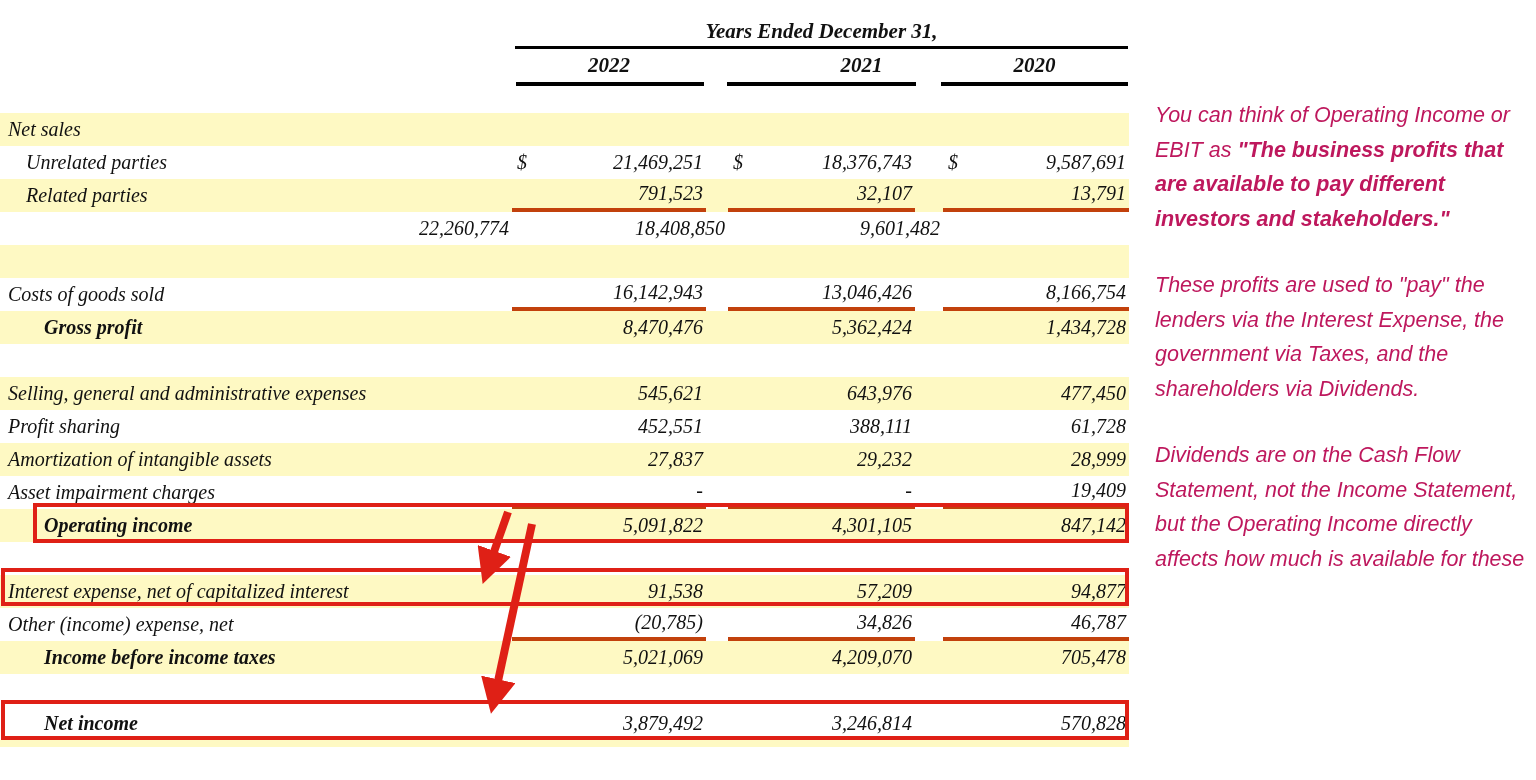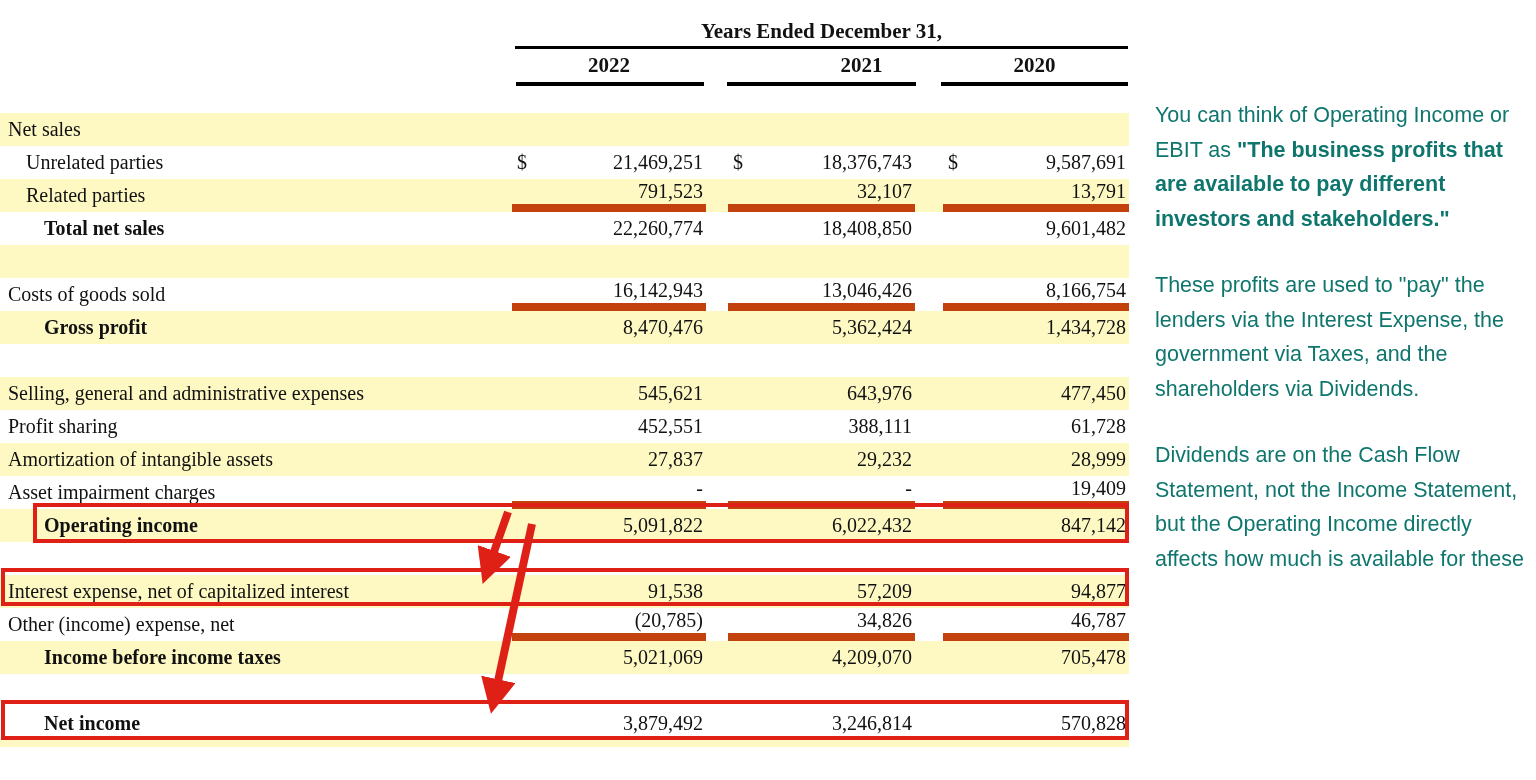--- a/index.html
+++ b/index.html
@@ -1,18 +1,18 @@
 <!DOCTYPE html>
 <html><head>
 <meta charset="utf-8">
 <style>
   html,body { margin:0; padding:0; background:#fff; }
   #canvas {
     position:relative; width:1536px; height:780px; background:#ffffff;
-    overflow:hidden; font-family:"Liberation Serif", serif; color:#111;
+    overflow:hidden; font-family:"Liberation Serif", serif; color:#111;font-style:italic;
   }
 
   
   .hdr-title {
     position:absolute; left:515px; top:19px; width:613px;
     text-align:center; font-weight:bold; font-size:21px; white-space:nowrap;
   }
   .rule { position:absolute; background:#000; height:3px; }
   .hdr-rule-main { left:515px; top:46px; width:613px; }
   .year-label {
@@ -33,37 +33,37 @@
   }
   .row.blue { background:#fef9c3; }
   .row.partial { height:7px; }
   .cell { box-sizing:border-box; height:100%; display:flex; align-items:center; }
   .cell.label { padding-left:8px; font-size:20px; white-space:nowrap; }
   .cell.label.ind1 { padding-left:26px; }
   .cell.label.ind2 { padding-left:44px; }
   .row.bold .cell.label { font-weight:bold; }
   .cell.num { justify-content:flex-end; font-size:20px; padding-right:3px; }
   .cell.num .dollar { margin-right:auto; padding-left:5px; }
-  .row.rule-below .cell.num { border-bottom:8px solid #c2410c; }
+  .row.rule-below .cell.num { border-bottom:4px solid #c2410c; }
   .gap { height:100%; }
 
   
   .redbox { position:absolute; border:4px solid #df2016; box-sizing:border-box; background:transparent; }
   .box-operating { left:33px; top:503px; width:1096px; height:40px; }
   .box-interest  { left:1px;  top:568px; width:1128px; height:38px; }
   .box-tax       { left:1px;  top:700px; width:1128px; height:40px; }
 
   
   .arrows { position:absolute; left:0; top:0; pointer-events:none; }
 
   
   .notes {
     position:absolute; left:1155px; top:98px; width:380px;
     font-family:"Liberation Sans", sans-serif; font-size:21.5px;
-    line-height:34.5px; color:#0f766e;
+    line-height:34.5px; color:#be185d;
   }
   .notes p { margin:0 0 32px 0; }
   .notes .b { font-weight:bold; }
 </style>
 </head>
 <body>
 
 <div id="canvas">
 
   <div class="hdr-title">Years Ended December 31,</div>
@@ -107,21 +107,20 @@
     <div class="row blue rule-below">
       <div class="cell label ind1">Related parties</div>
       <div class="cell num">791,523</div>
         <div class="gap"></div>
       <div class="cell num">32,107</div>
         <div class="gap"></div>
       <div class="cell num">13,791</div>
     </div>
 
     <div class="row bold">
-      <div class="cell label ind2">Total net sales</div>
       <div class="cell num">22,260,774</div>
         <div class="gap"></div>
       <div class="cell num">18,408,850</div>
         <div class="gap"></div>
       <div class="cell num">9,601,482</div>
     </div>
 
     <div class="row blue">
       <div class="cell label"></div>
       <div class="cell num"></div>
@@ -191,21 +190,21 @@
         <div class="gap"></div>
       <div class="cell num">-</div>
         <div class="gap"></div>
       <div class="cell num">19,409</div>
     </div>
 
     <div class="row blue bold">
       <div class="cell label ind2">Operating income</div>
       <div class="cell num">5,091,822</div>
         <div class="gap"></div>
-      <div class="cell num">6,022,432</div>
+      <div class="cell num">4,301,105</div>
         <div class="gap"></div>
       <div class="cell num">847,142</div>
     </div>
 
     <div class="row">
       <div class="cell label"></div>
       <div class="cell num"></div>
         <div class="gap"></div>
       <div class="cell num"></div>
         <div class="gap"></div>

